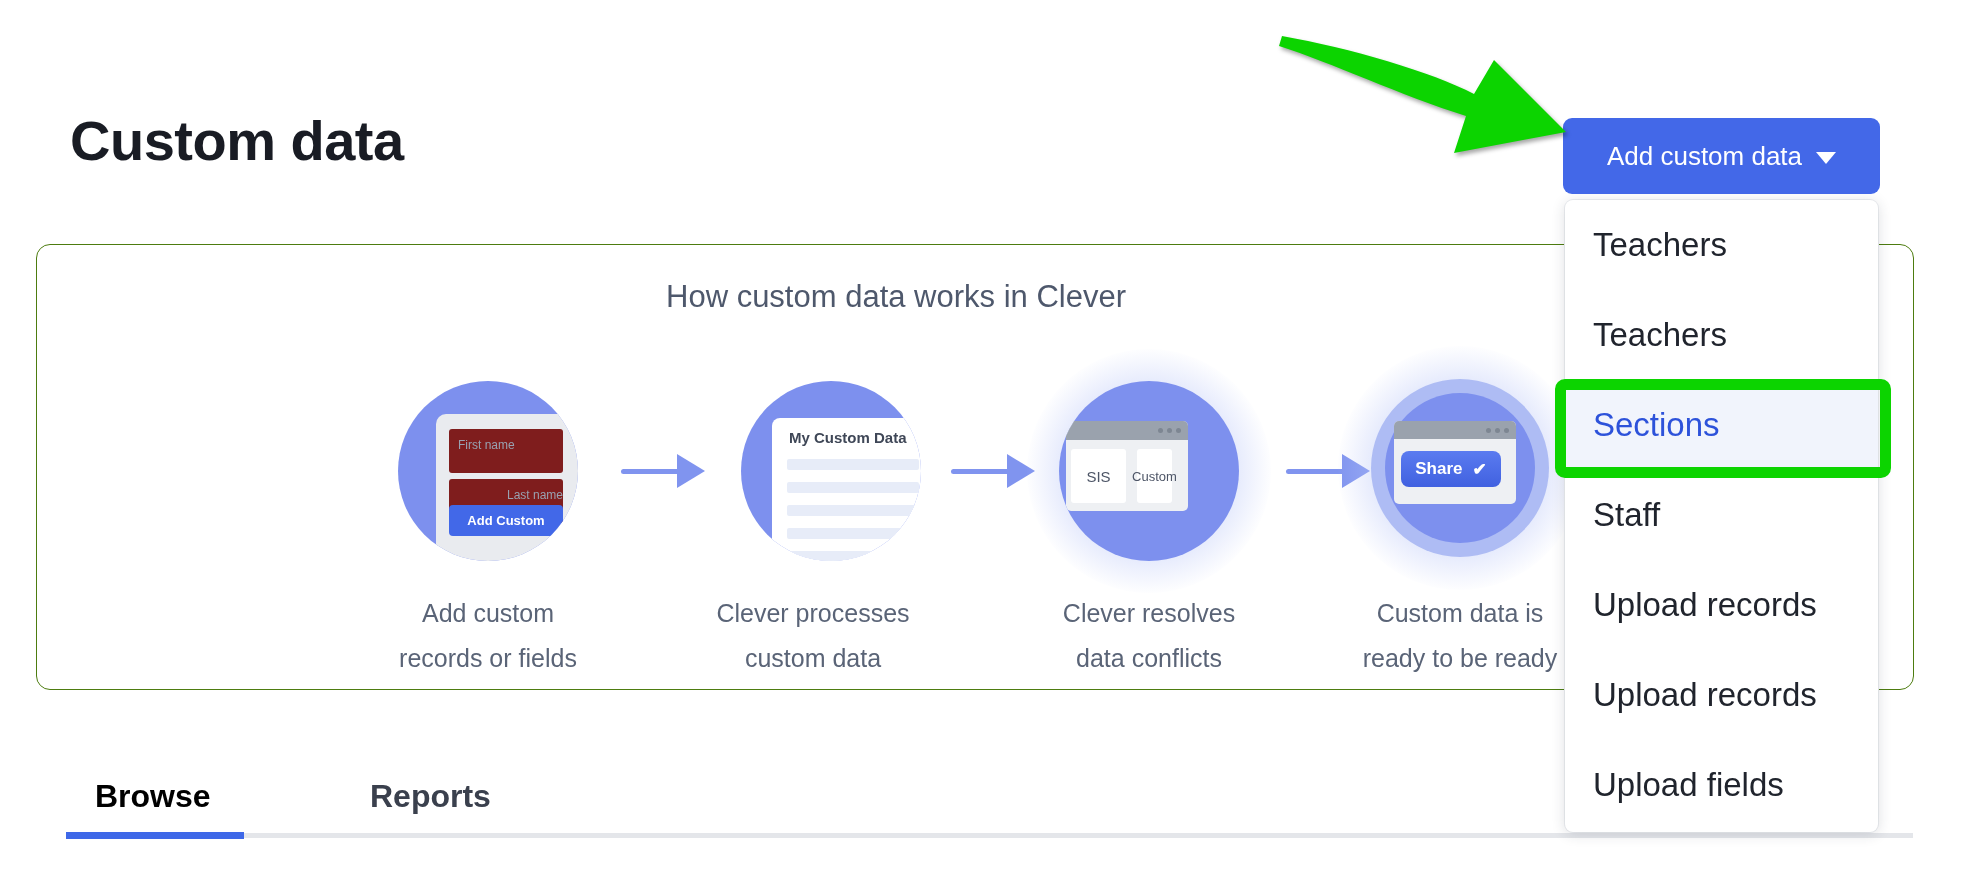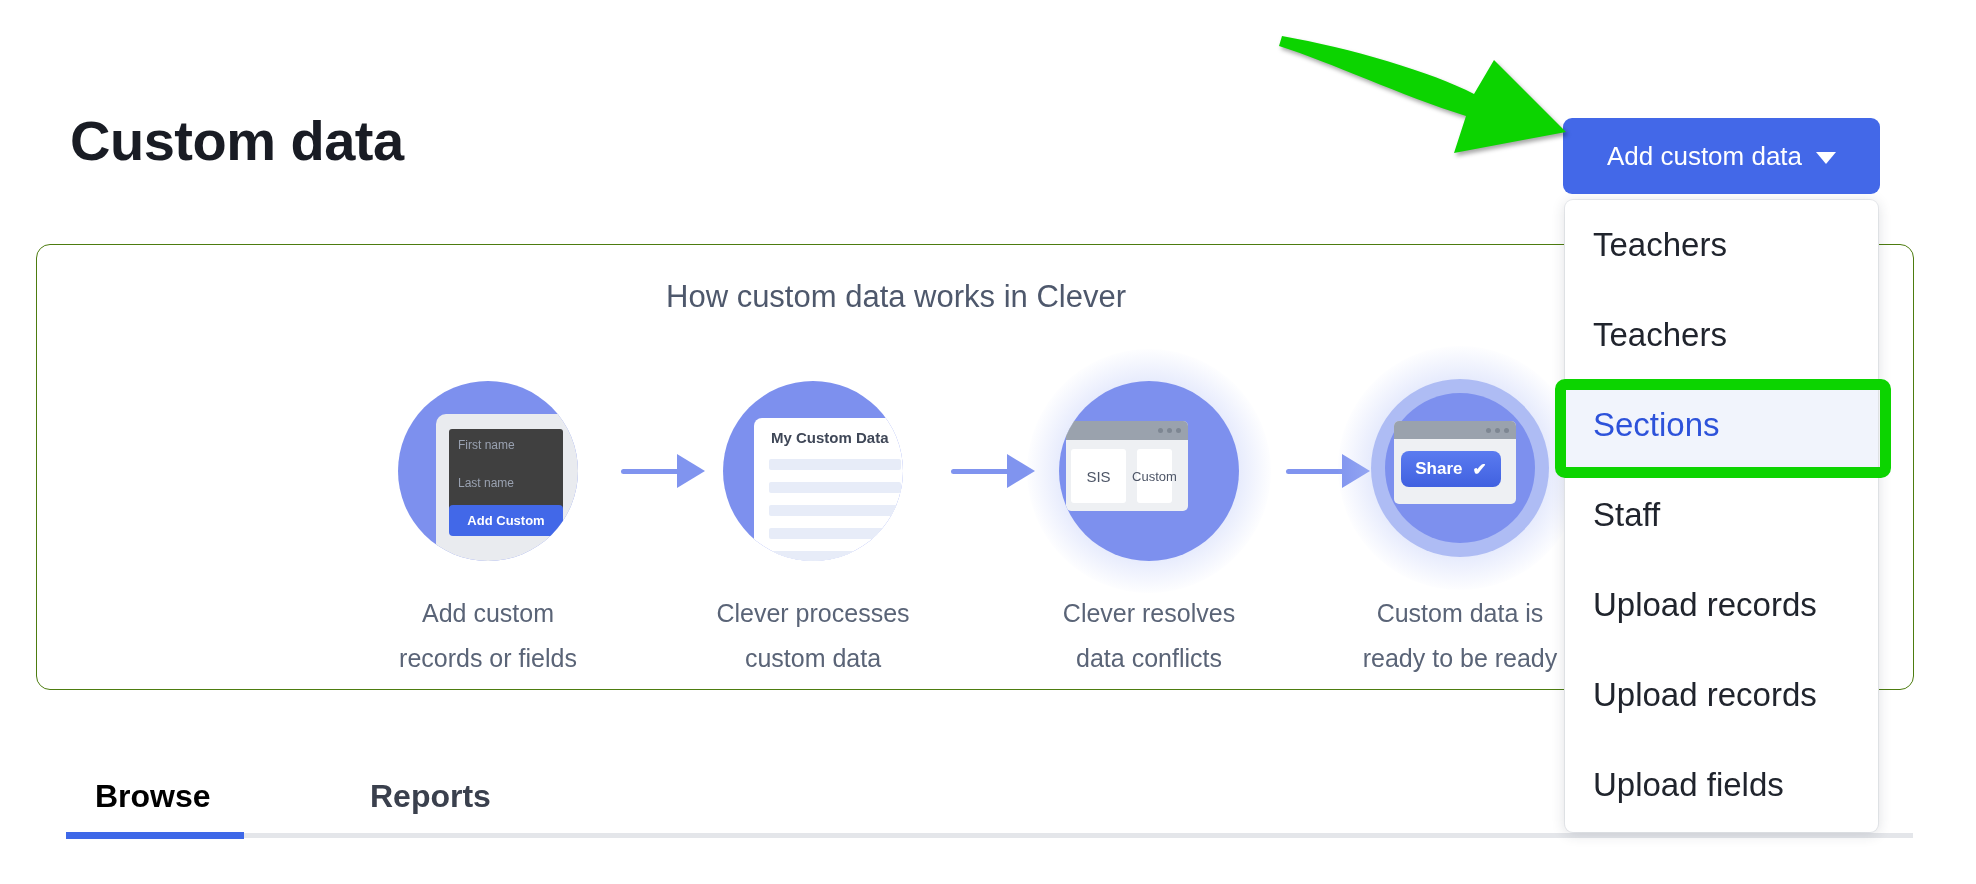--- a/index.html
+++ b/index.html
@@ -56,21 +56,21 @@
   .circ{
     position:absolute;width:180px;height:180px;border-radius:50%;
     background:#7d90ee;overflow:hidden;
   }
   .glow{
     position:absolute;width:244px;height:244px;border-radius:50%;
     background:radial-gradient(circle, rgba(185,198,248,0.55) 40%, rgba(185,198,248,0) 72%);
   }
   
   .form-card{position:absolute;left:38px;top:33px;width:150px;height:160px;background:#e9ebef;border-radius:10px 4px 0 0;}
-  .form-input{position:absolute;left:51px;width:114px;height:44px;background:#404040;border-radius:3px;
+  .form-input{position:absolute;left:51px;width:114px;height:44px;background:#7f1d1d;border-radius:3px;
     font-size:12px;color:#99a1b0;line-height:32px;padding-left:9px;box-sizing:border-box;}
   .form-btn{position:absolute;left:51px;top:124px;width:114px;height:31px;background:#4268e8;border-radius:4px;
     color:#ffffff;font-size:13px;font-weight:700;text-align:center;line-height:31px;}
   
   .doc-card{position:absolute;left:31px;top:37px;width:152px;height:150px;background:#ffffff;border-radius:8px 0 0 0;}
   .doc-title{position:absolute;left:48px;top:48px;font-size:15px;font-weight:700;color:#3f4757;}
   .doc-bar{position:absolute;left:46px;width:132px;height:11px;background:#e7ecf8;border-radius:2px;}
   
   .mini-win{position:absolute;background:#eef0f3;border-radius:5px;overflow:hidden;}
   .mini-titlebar{height:19px;background:#9aa2ad;display:flex;align-items:center;justify-content:flex-end;padding-right:7px;gap:4px;}
@@ -102,30 +102,30 @@
 <body>
 
 <h1 class="page-title">Custom data</h1>
 
 <div class="card">
   <div class="card-heading">How custom data works in Clever</div>
 
   <div class="circ" style="left:361px;top:136px;">
     <div class="form-card"></div>
     <div class="form-input" style="top:48px;">First name</div>
-    <div class="form-input" style="top:86px;">Last name</div>
+    <div class="form-input" style="top:98px;text-align:right;">Last name</div>
     <div class="form-btn">Add Custom</div>
   </div>
 
   <div class="flow-arrow" style="left:584px;">
     <div class="shaft"></div>
       <div class="head"></div>
   </div>
 
-  <div class="circ" style="left:686px;top:136px;">
+  <div class="circ" style="left:704px;top:136px;">
     <div class="doc-card"></div>
     <div class="doc-title">My Custom Data</div>
     <div class="doc-bar" style="top:78px;"></div>
     <div class="doc-bar" style="top:101px;"></div>
     <div class="doc-bar" style="top:124px;"></div>
     <div class="doc-bar" style="top:147px;"></div>
     <div class="doc-bar" style="top:170px;"></div>
   </div>
 
   <div class="flow-arrow" style="left:914px;">

